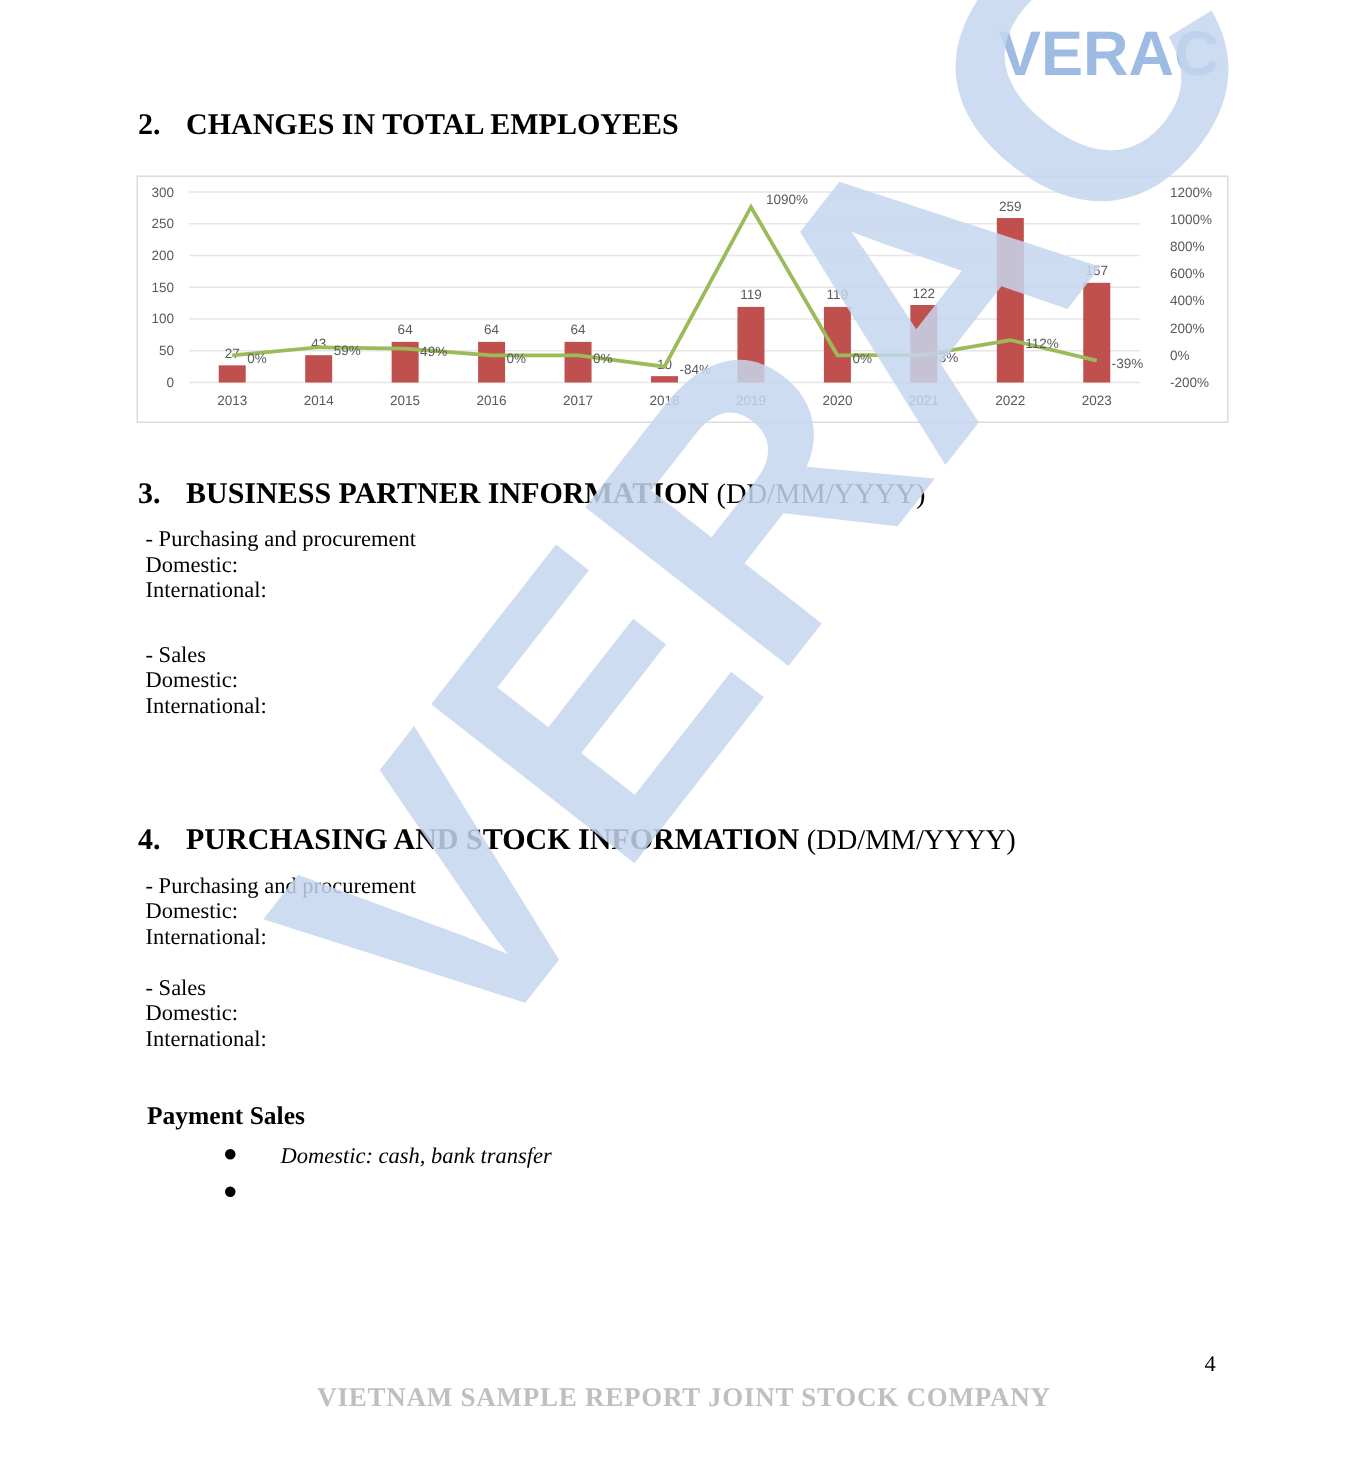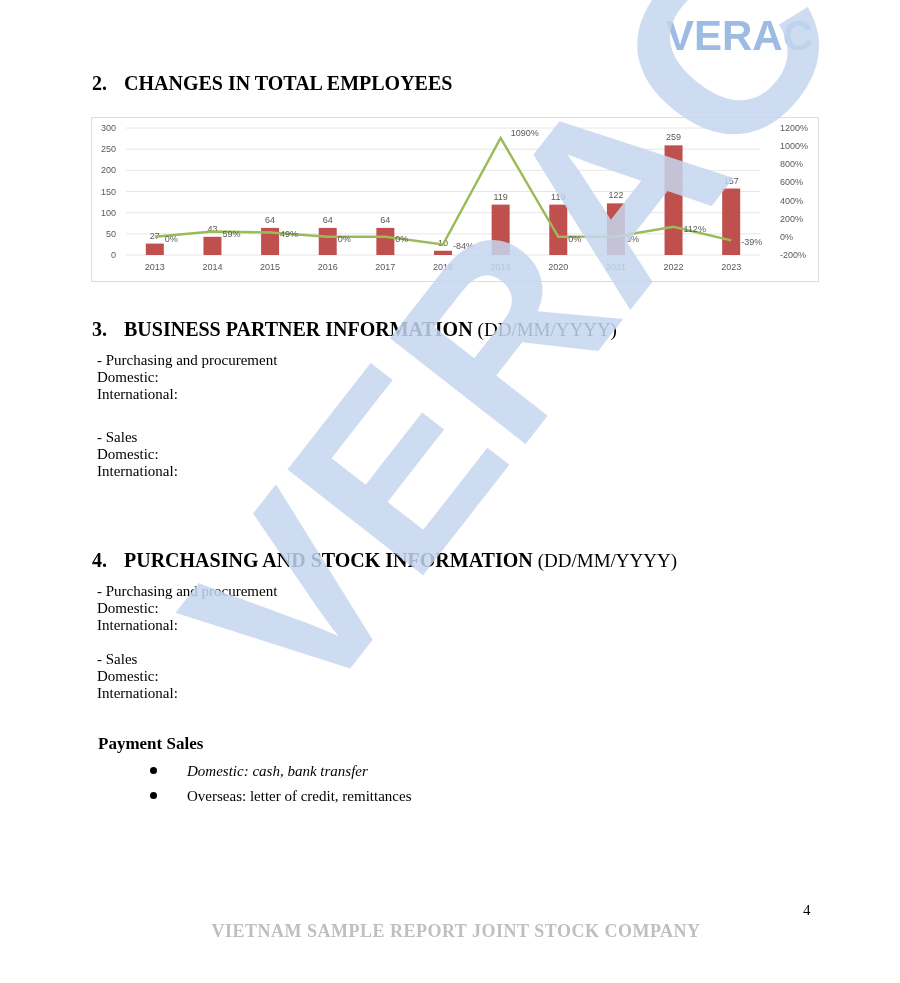--- a/index.html
+++ b/index.html
@@ -113,20 +113,20 @@
 </div>
 <div class="line" style="top:583px;">- Purchasing and procurement</div>
 <div class="line" style="top:600px;">Domestic:</div>
 <div class="line" style="top:617px;">International:</div>
 <div class="line" style="top:651px;">- Sales</div>
 <div class="line" style="top:668px;">Domestic:</div>
 <div class="line" style="top:685px;">International:</div>
 
 <div class="pm-title">Payment Sales</div>
 <div class="bullet" style="top:763px;font-style:italic;"><span class="dot"></span><span>Domestic: cash, bank transfer</span></div>
-<div class="bullet" style="top:788px;"><span class="dot"></span><span>Overseas: letter of credit, remittances</span></div>
+<div class="bullet" style="top:788px;"><span class="dot"></span></div>
 
 <div class="page-num">4</div>
 <div class="footer">VIETNAM SAMPLE REPORT JOINT STOCK COMPANY</div>
 
 <svg class="watermark" viewBox="0 0 900 983">
   <text id="wm-text" x="0" y="0" transform="translate(310,720) rotate(-52)" font-family="Liberation Sans, sans-serif" font-weight="bold" font-size="250" fill="#c5d6ee" fill-opacity="0.85">VERAC</text>
 </svg>
 
 </body></html>

